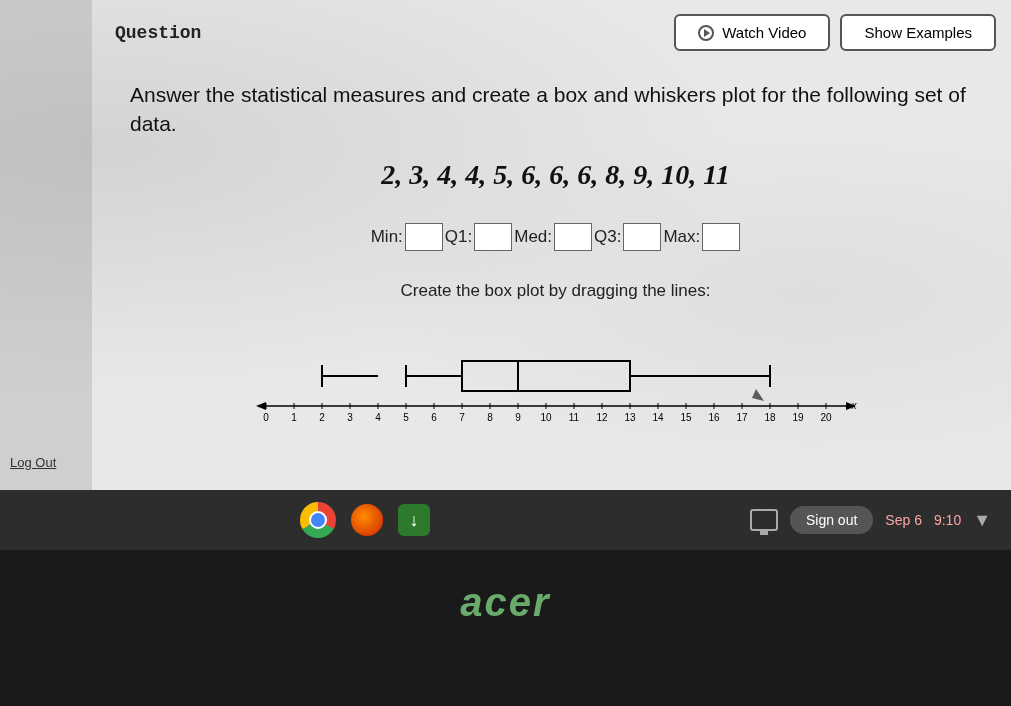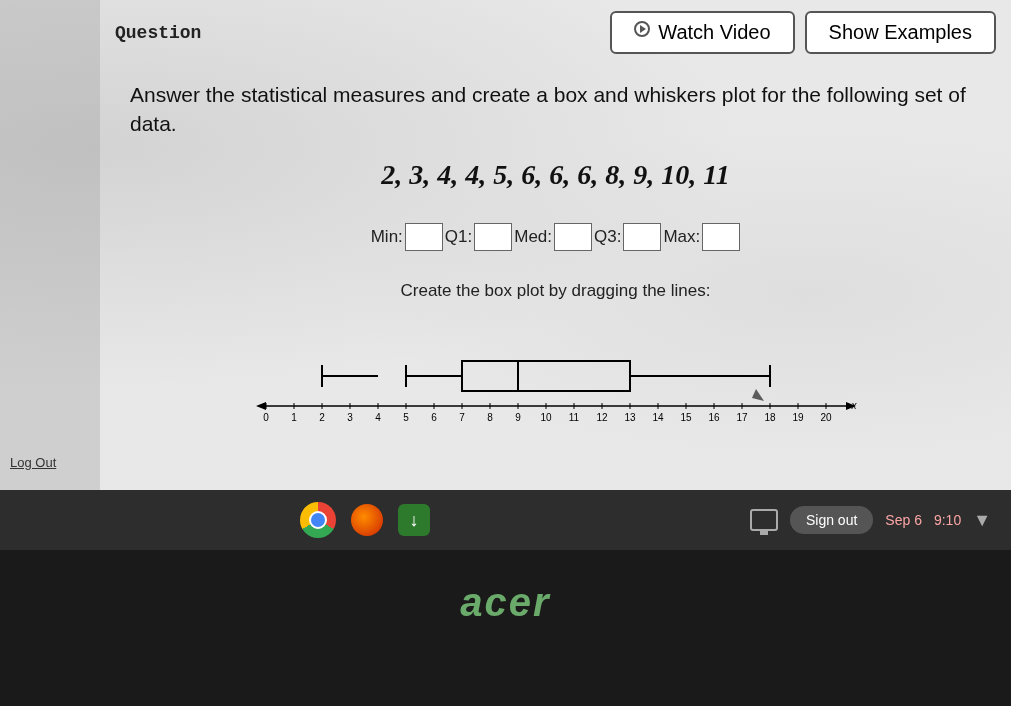--- a/index.html
+++ b/index.html
@@ -20,21 +20,21 @@
       background-image: 
         radial-gradient(ellipse at 10% 30%, rgba(180,180,180,0.4) 0%, transparent 50%),
         radial-gradient(ellipse at 80% 60%, rgba(200,200,200,0.3) 0%, transparent 40%);
     }
 
     
     .sidebar-strip {
       position: absolute;
       left: 0;
       top: 0;
-      width: 100px;
+      width: 92px;
       height: 490px;
       background: rgba(150,150,150,0.3);
     }
 
     .log-out-link {
       position: absolute;
       left: 10px;
       bottom: 20px;
       color: #333;
       font-size: 13px;
@@ -66,25 +66,25 @@
     .top-buttons {
       display: flex;
       gap: 10px;
     }
 
     .top-btn {
       padding: 8px 22px;
       border: 2px solid #555;
       border-radius: 6px;
       background: white;
-      font-size: 20px;
-      cursor: pointer;
-      font-family: Arial, sans-serif;
-      display: flex;
-      align-items: flex-start;
+      font-size: 15px;
+      cursor: pointer;
+      font-family: Arial, sans-serif;
+      display: flex;
+      align-items: flex-end;
       gap: 8px;
     }
 
     .watch-icon {
       width: 16px;
       height: 16px;
       border: 2px solid #555;
       border-radius: 50%;
       display: inline-flex;
       align-items: center;

